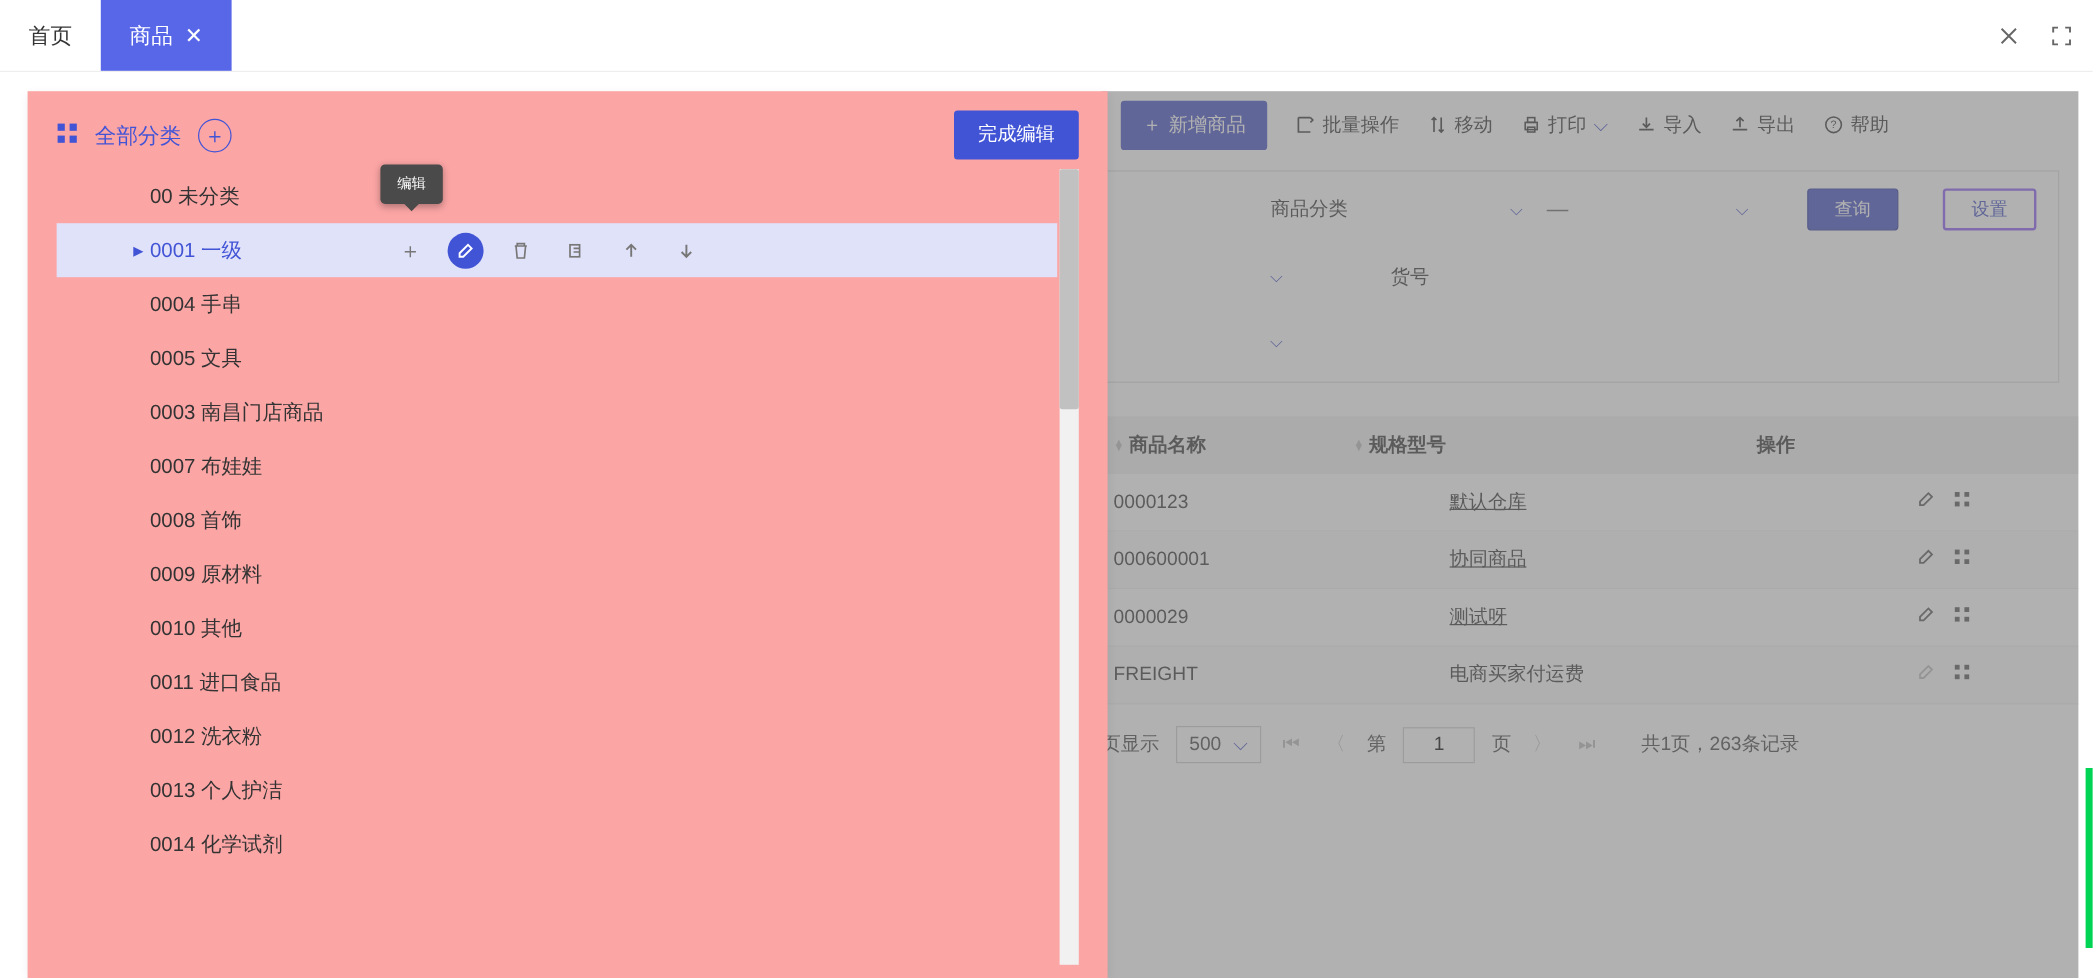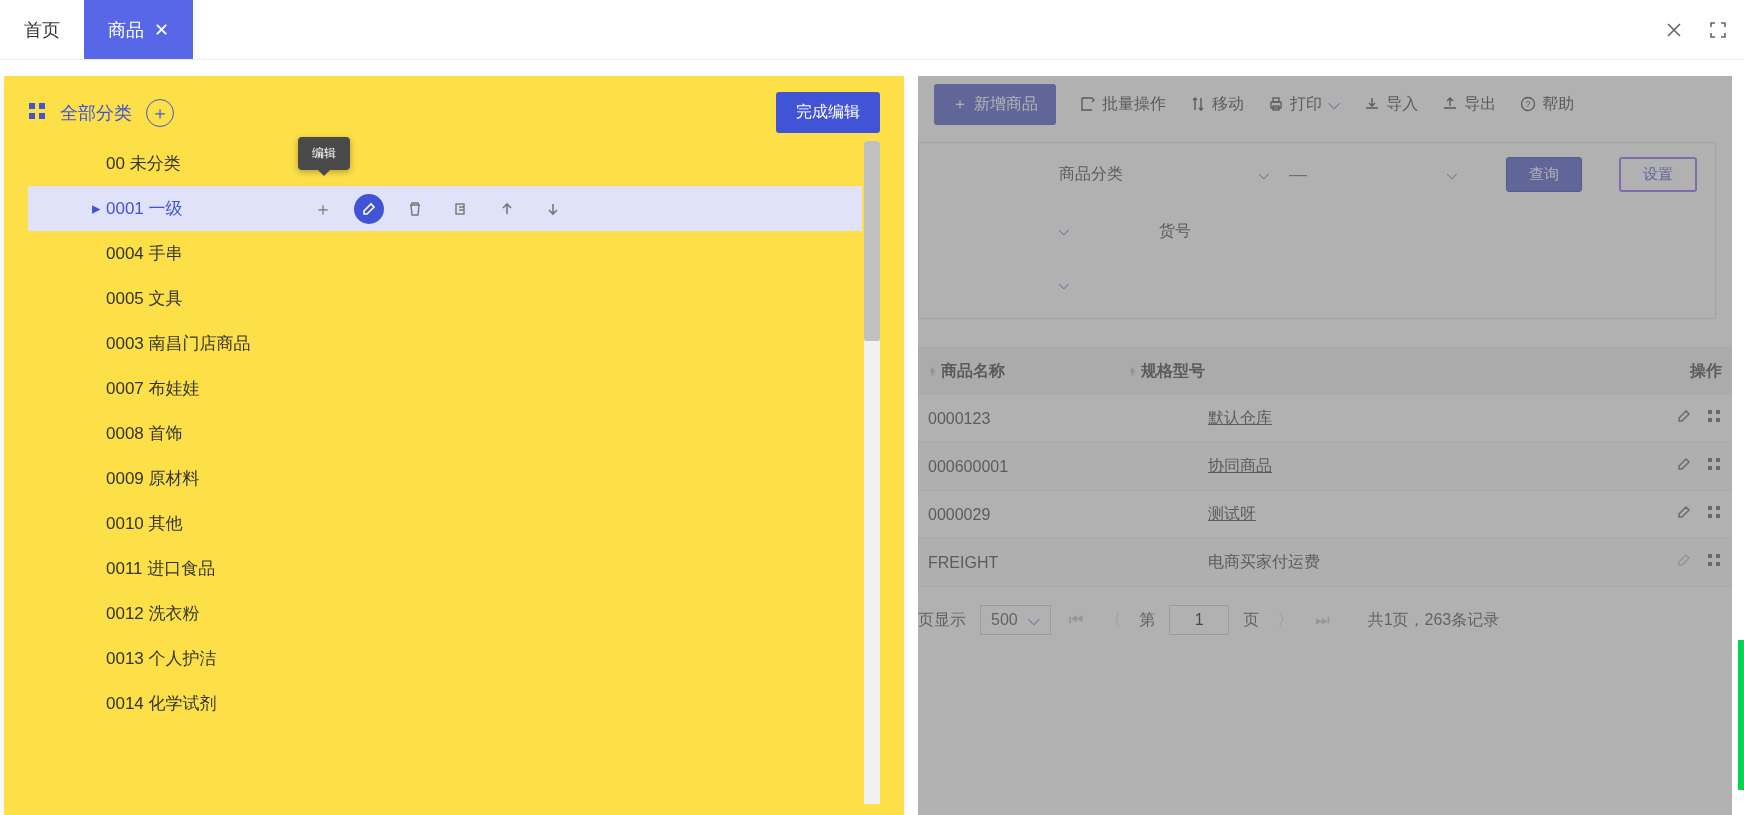--- a/index.html
+++ b/index.html
@@ -36,35 +36,35 @@
   .btn-setting { background: #fff; color: #3f4cc2; border: 2px solid #8b5cf6; padding: 6px 22px; border-radius: 3px; font-size: 15px; cursor: pointer; margin-left: 27px; }
   .filter-actions { display: flex; flex-direction: row; gap: 10px; margin-left: auto; }
 
   .table { margin-top: 28px; }
   .thead { display: flex; background: #f0f0f0; height: 48px; align-items: center; font-weight: 600; font-size: 16px; }
   .th, .td { padding: 0 10px; display: flex; align-items: center; }
   .sort-ic { margin-right: 4px; display: inline-flex; flex-direction: column; line-height: 4px; color: #bbb; font-size:9px;}
   .col-code { width: 280px; }
   .col-name { width: 200px; }
   .col-spec { width: 110px; }
-  .col-op { flex: 1; justify-content: flex-end; font-family: Liberation Mono, monospace; }
+  .col-op { flex: 1; justify-content: center; }
   .trow { display: flex; height: 48px; align-items: center; border-bottom: 1px solid #eee; font-size: 16px; background:#fff;}
   .trow:nth-child(even){background:#fafafa;}
   .link { text-decoration: underline; color: #333; cursor: pointer; }
   .row-actions { display: flex; gap: 14px; color: #555; }
   .row-actions svg { width: 16px; height: 16px; cursor: pointer; }
   .row-actions .disabled { color:#bbb; }
 
   .pager { margin-top: 18px; display: flex; align-items: center; gap: 14px; font-size: 16px; color: #444; }
   .page-sel { border: 1px solid #ccc; padding: 5px 10px; display: flex; align-items: center; gap: 10px; }
   .page-input { width: 60px; border: 1px solid #ccc; padding: 5px 8px; text-align: center; font-size:16px;}
   .pg-btn { color: #bbb; cursor: pointer; font-size: 16px; padding: 4px; }
 
   
-  .left-panel { position: absolute; left: 4px; top: 16px; width: 900px; bottom: 0; background: #fde047; box-shadow: 0 2px 8px rgba(0,0,0,0.08); padding: 16px 24px 0 24px; }
+  .left-panel { position: absolute; left: 23px; top: 16px; width: 900px; bottom: 0; background: #fca5a5; box-shadow: 0 2px 8px rgba(0,0,0,0.08); padding: 16px 24px 0 24px; }
   .lp-header { display: flex; align-items: center; justify-content: space-between; margin-bottom: 8px; }
   .lp-title-wrap { display: flex; align-items: center; gap: 14px; }
   .grid-ic { color: #4254d6; }
   .lp-title { color: #4254d6; font-size: 18px; }
   .add-circle { width: 28px; height: 28px; border: 1.5px solid #4254d6; border-radius: 50%; display: flex; align-items: center; justify-content: center; color: #4254d6; font-size: 18px; cursor: pointer; }
   .btn-done { background: #4254d6; color: #fff; border: none; padding: 10px 20px; border-radius: 3px; font-size: 16px; cursor: pointer; }
 
   .tree-wrap { position: relative; height: calc(100% - 60px); }
   .tree-scroll { position: absolute; right: 0; top: 0; width: 16px; height: 100%; background: #f1f1f1; }
   .tree-thumb { position: absolute; right: 0; top: 0; width: 16px; height: 200px; background: #c1c1c1; border-radius: 2px; }

